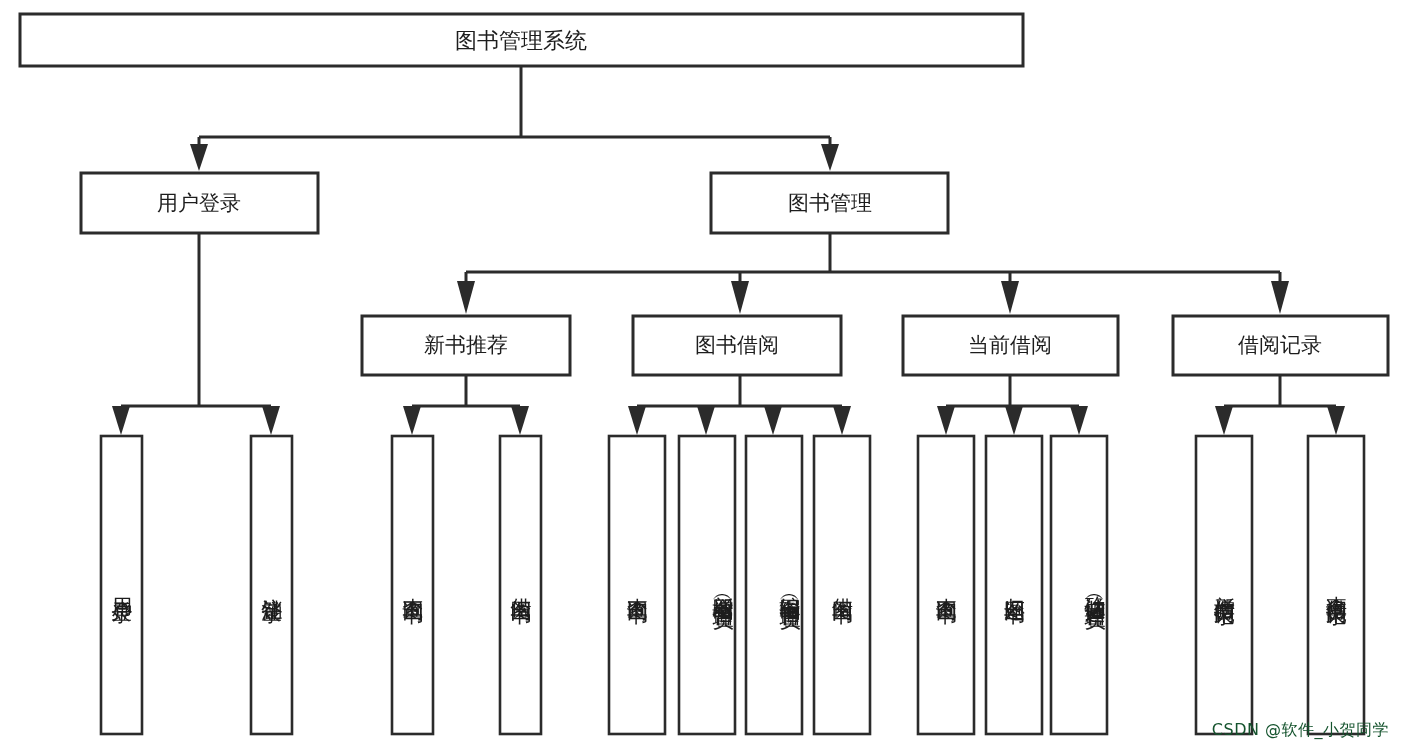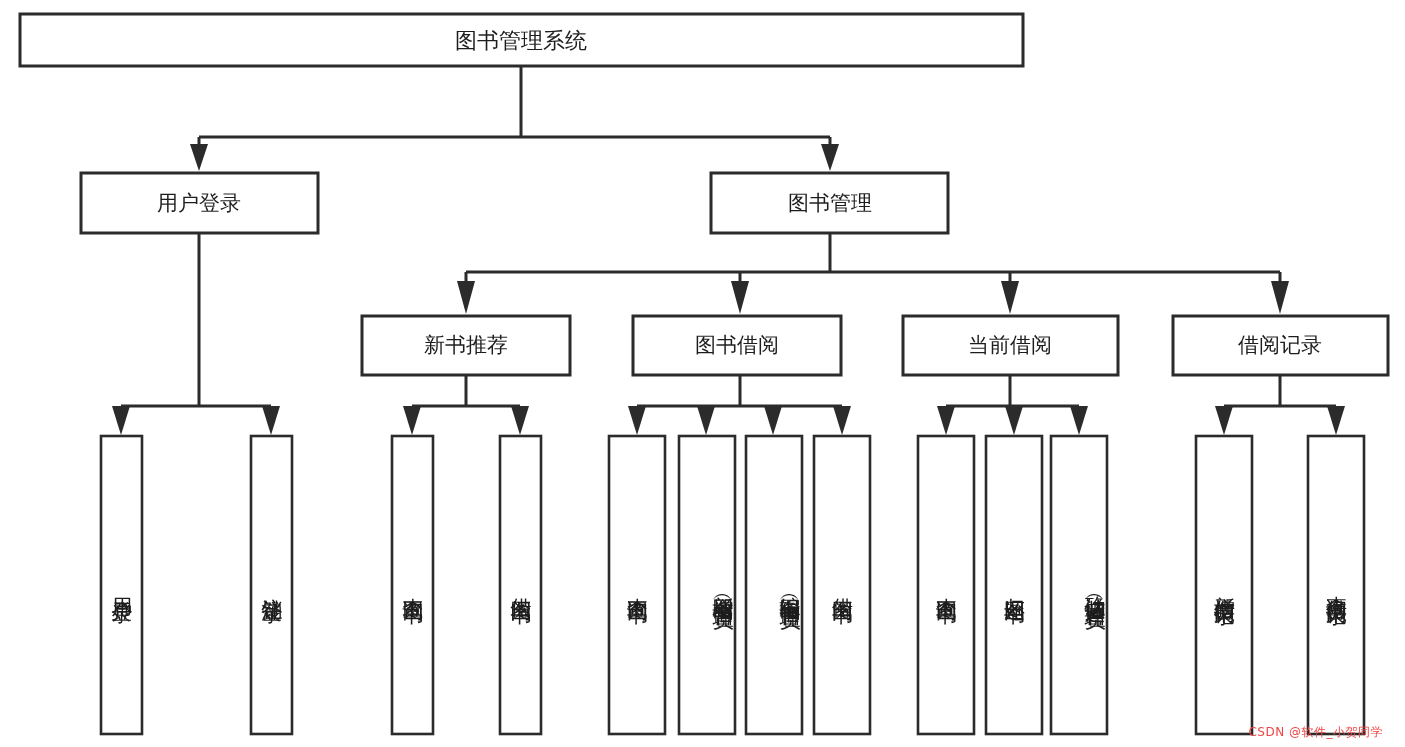--- a/index.html
+++ b/index.html
@@ -75,25 +75,25 @@
     align-items: flex-start;
     justify-content: center;
     white-space: nowrap;
     pointer-events: none;
   }
   .leaf-label.centered {
     align-items: center;
   }
   .watermark {
     position: absolute;
-    right: 22px;
+    right: 16px;
     bottom: 6px;
     font-family: "DejaVu Sans", "Liberation Sans", sans-serif;
-    font-size: 12px;
-    color: #ef4444;
+    font-size: 16px;
+    color: #14532d;
     letter-spacing: 0.5px;
     user-select: none;
     white-space: nowrap;
   }
 </style>
 </head>
 <body>
 
 <div id="diagram-root">
 

